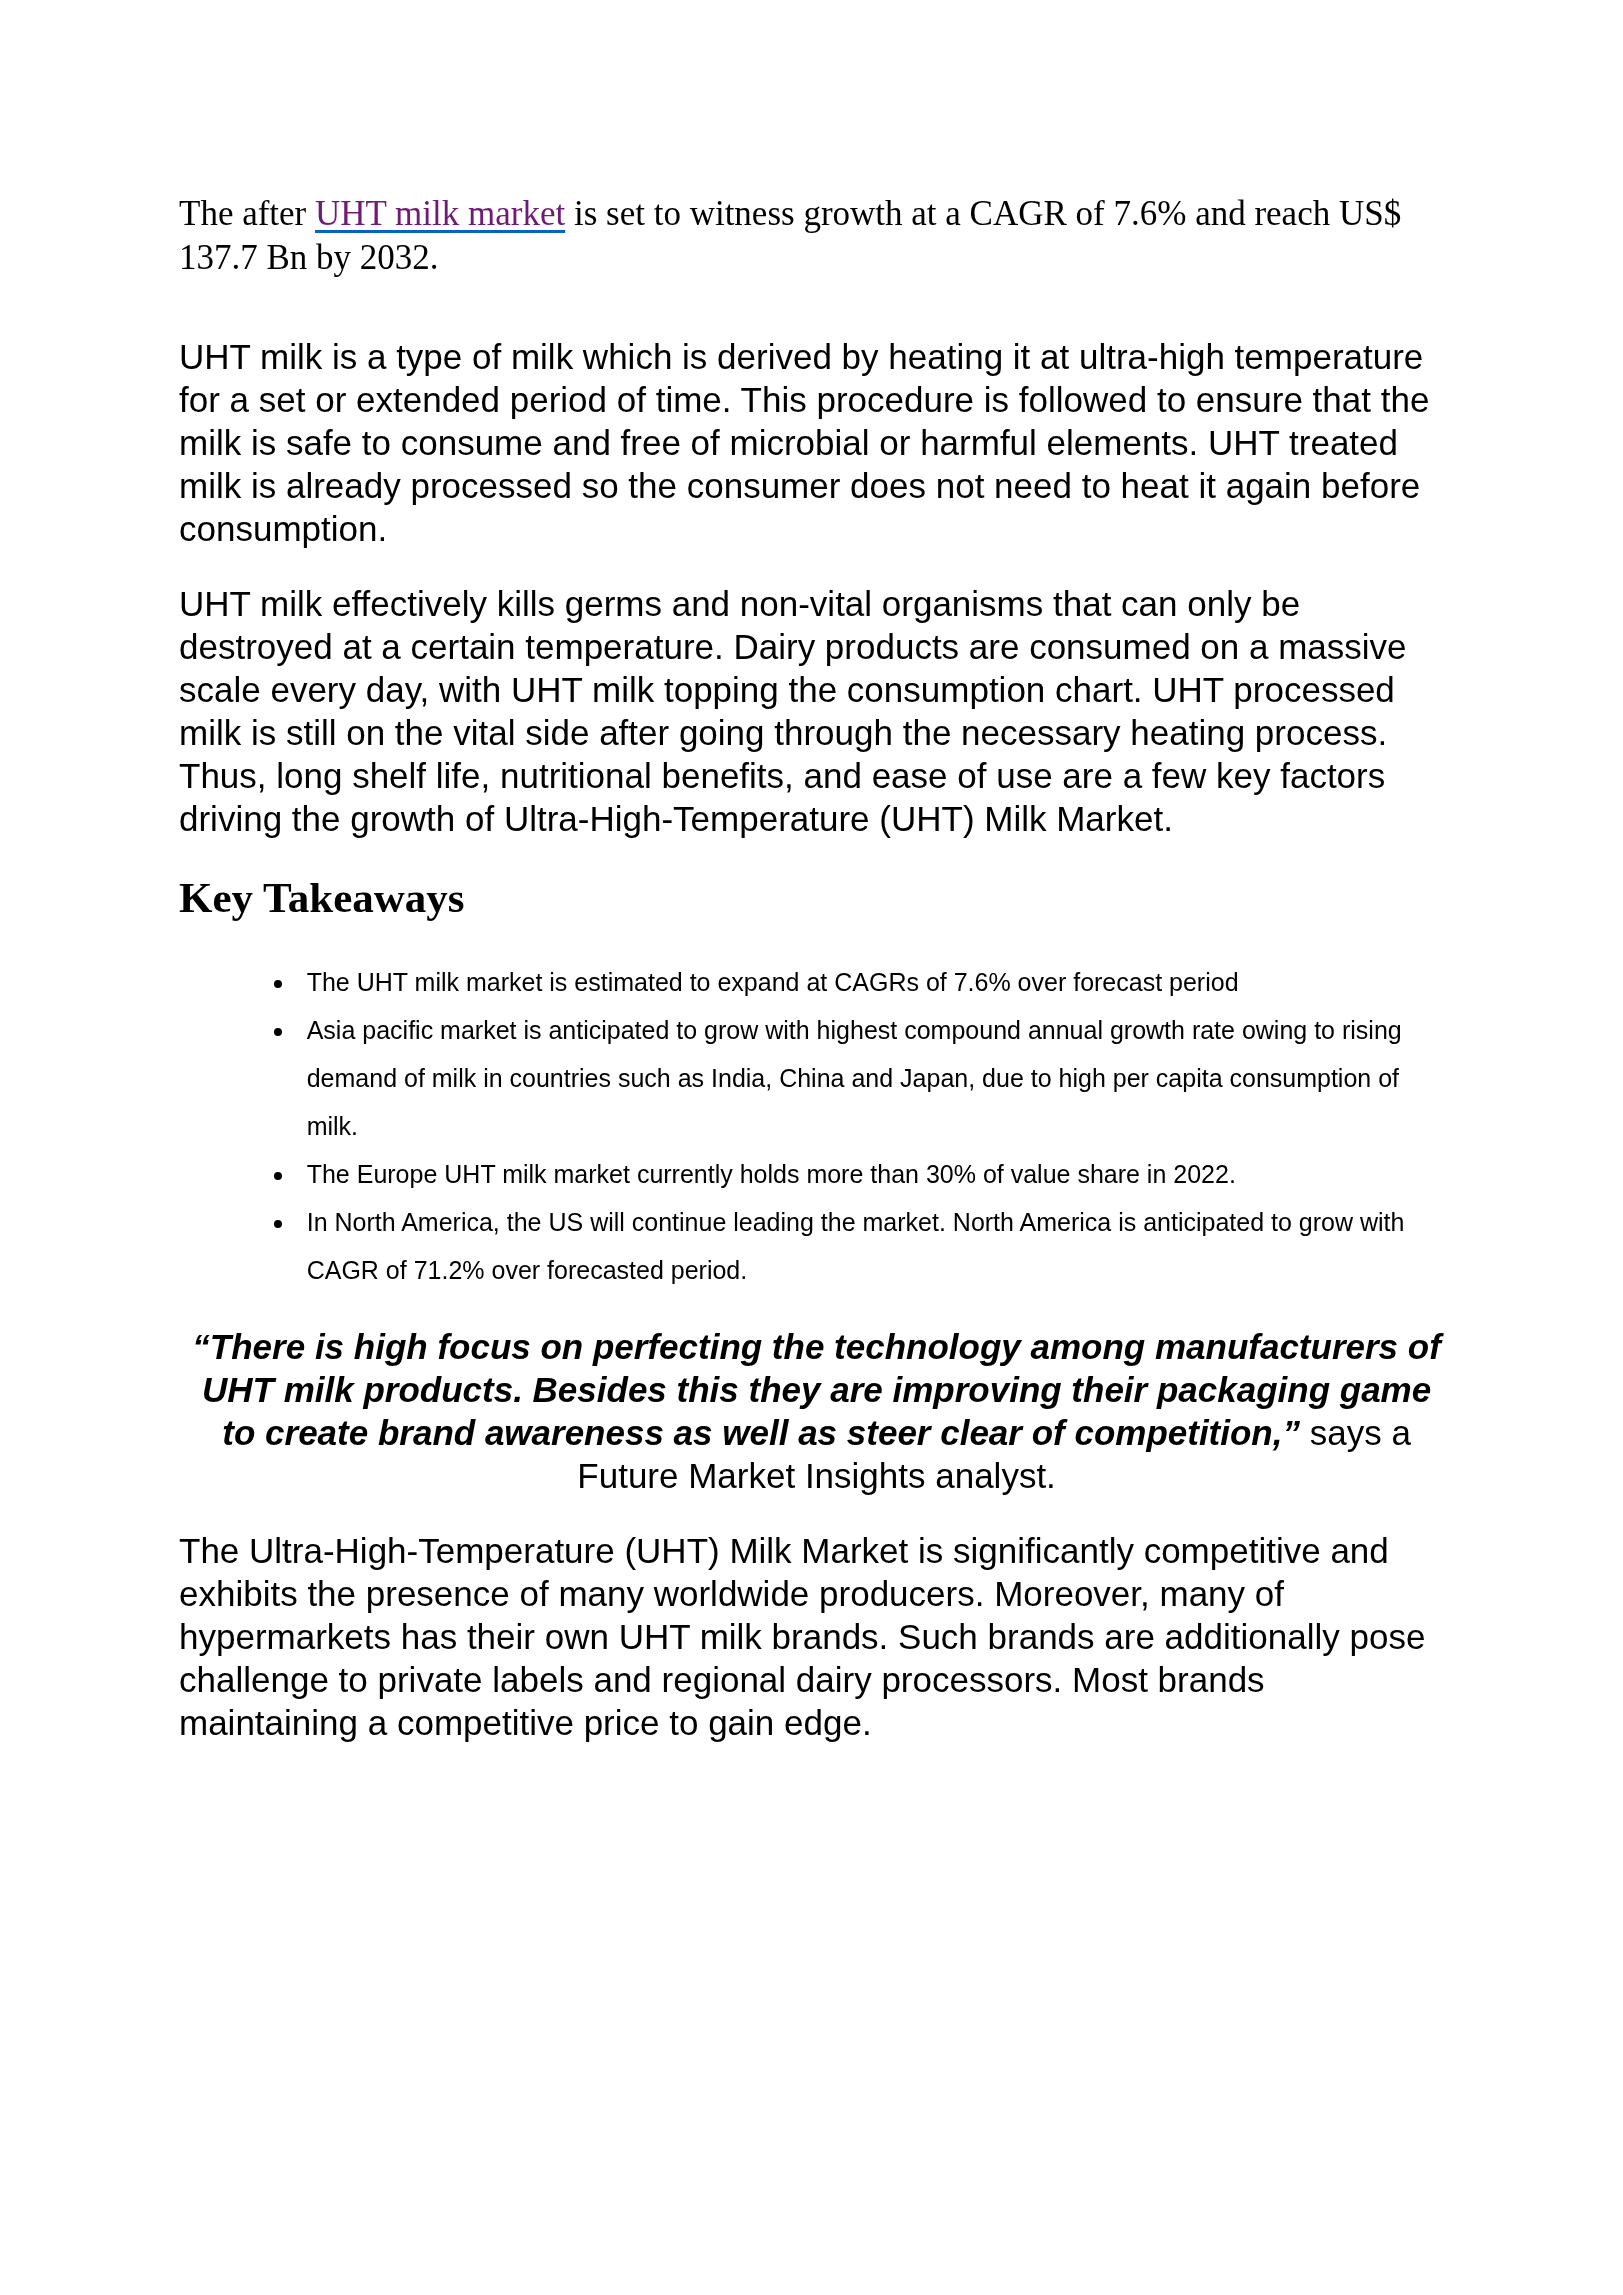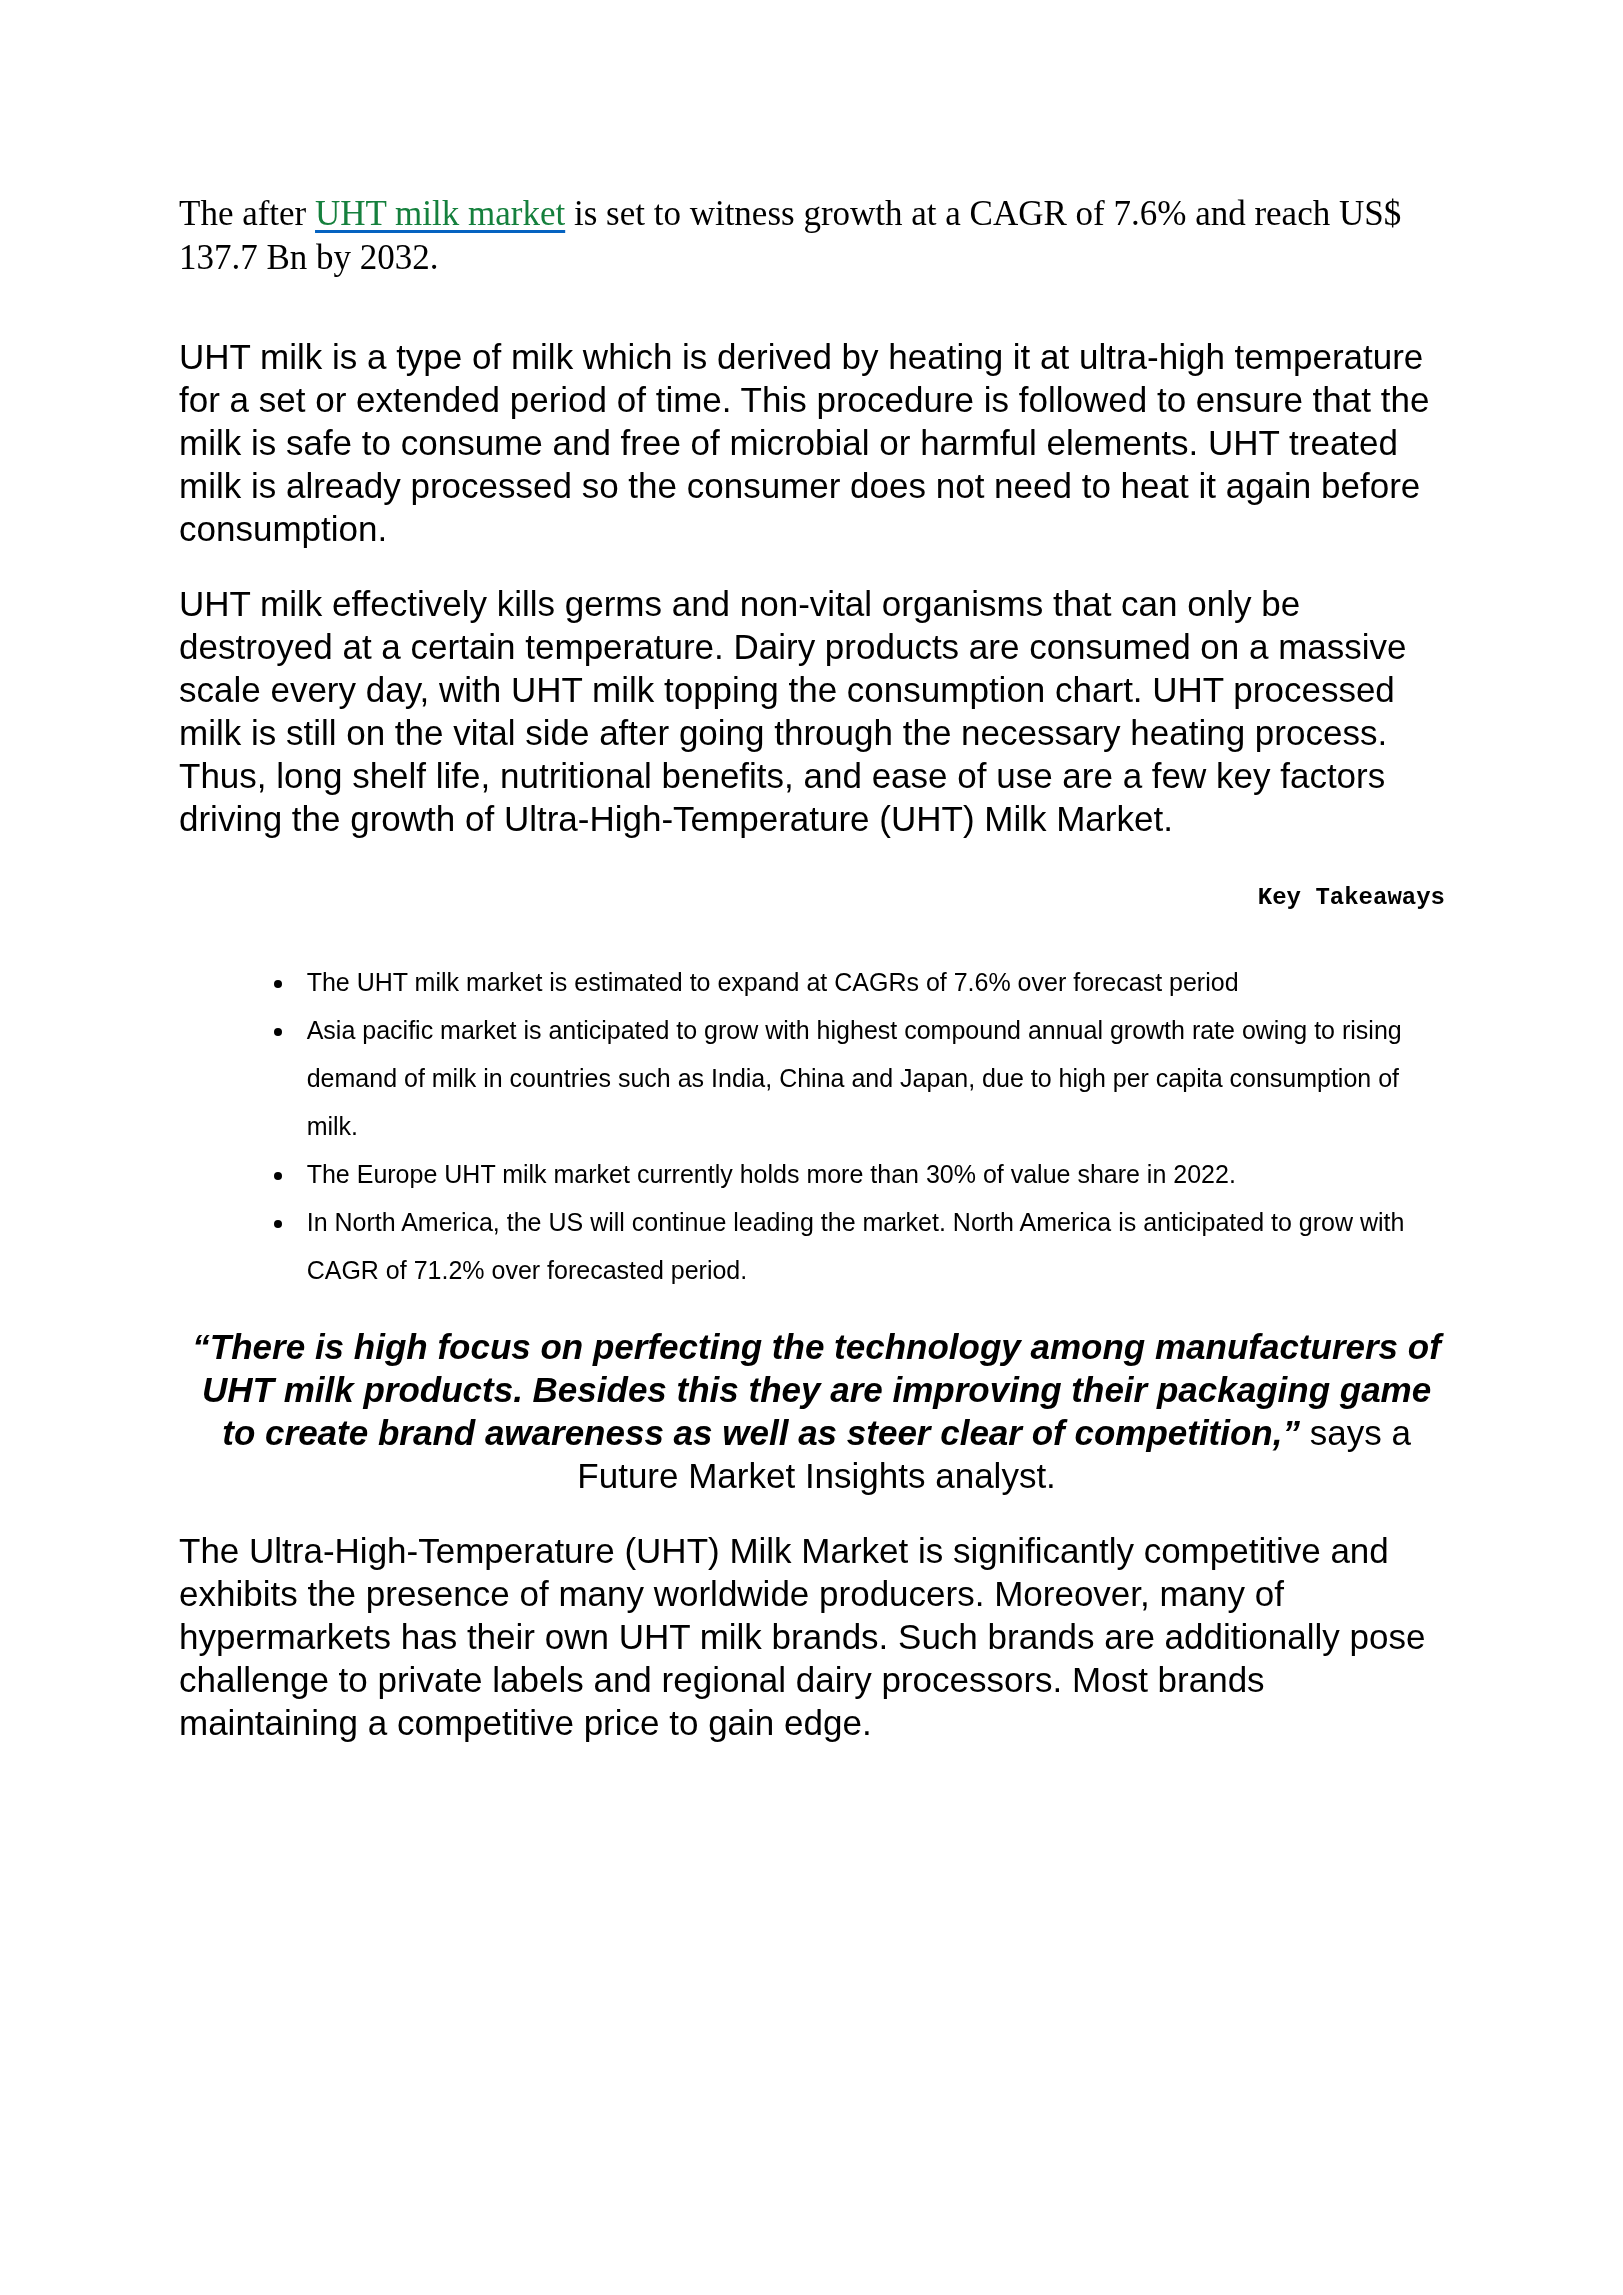--- a/index.html
+++ b/index.html
@@ -32,26 +32,25 @@
   
   .body-text {
     font-family: "Liberation Sans", sans-serif;
     font-size: 35px;
     line-height: 43px;
   }
   p.body-text {
     margin: 0 0 32px 0;
   }
   .heading {
-    font-family: Liberation Mono, monospace;
-    font-size: 24px;
+    font-family: Liberation Serif, serif;
+    font-size: 43px;
     line-height: 51px;
     font-weight: 700;
     margin: 0 0 35px 0;
-    text-align: right;
   }
   ul.takeaways {
     margin: 0 0 31px 0;
     padding: 0 0 0 117px;
     list-style: disc outside;
   }
   ul.takeaways li {
     font-family: "Liberation Sans", sans-serif;
     font-size: 25px;
     line-height: 48px;
@@ -73,21 +72,21 @@
   .last {
     margin-bottom: 0;
   }
 </style>
 </head>
 <body>
 
 <div class="page" style="color: rgb(0, 0, 0);">
 
   <p class="intro">
-    <span>The after </span><a href="#" class="link" style="color: #15803d; text-decoration-color: rgb(5, 99, 193);">UHT milk market</a><span> is set to witness growth at a CAGR of 7.6% and reach US$ 137.7 Bn by 2032.</span>
+    <span>The after </span><a href="#" class="link" style="color: #701a75; text-decoration-color: rgb(5, 99, 193);">UHT milk market</a><span> is set to witness growth at a CAGR of 7.6% and reach US$ 137.7 Bn by 2032.</span>
   </p>
 
   <p class="body-text">UHT milk is a type of milk which is derived by heating it at ultra-high temperature for a set or extended period of time. This procedure is followed to ensure that the milk is safe to consume and free of microbial or harmful elements. UHT treated milk is already processed so the consumer does not need to heat it again before consumption.</p>
 
   <p class="body-text">UHT milk effectively kills germs and non-vital organisms that can only be destroyed at a certain temperature. Dairy products are consumed on a massive scale every day, with UHT milk topping the consumption chart. UHT processed milk is still on the vital side after going through the necessary heating process. Thus, long shelf life, nutritional benefits, and ease of use are a few key factors driving the growth of Ultra-High-Temperature (UHT) Milk Market.</p>
 
   <h2 class="heading">Key Takeaways</h2>
 
   <ul class="takeaways">
     <li>The UHT milk market is estimated to expand at CAGRs of 7.6% over forecast period</li>

